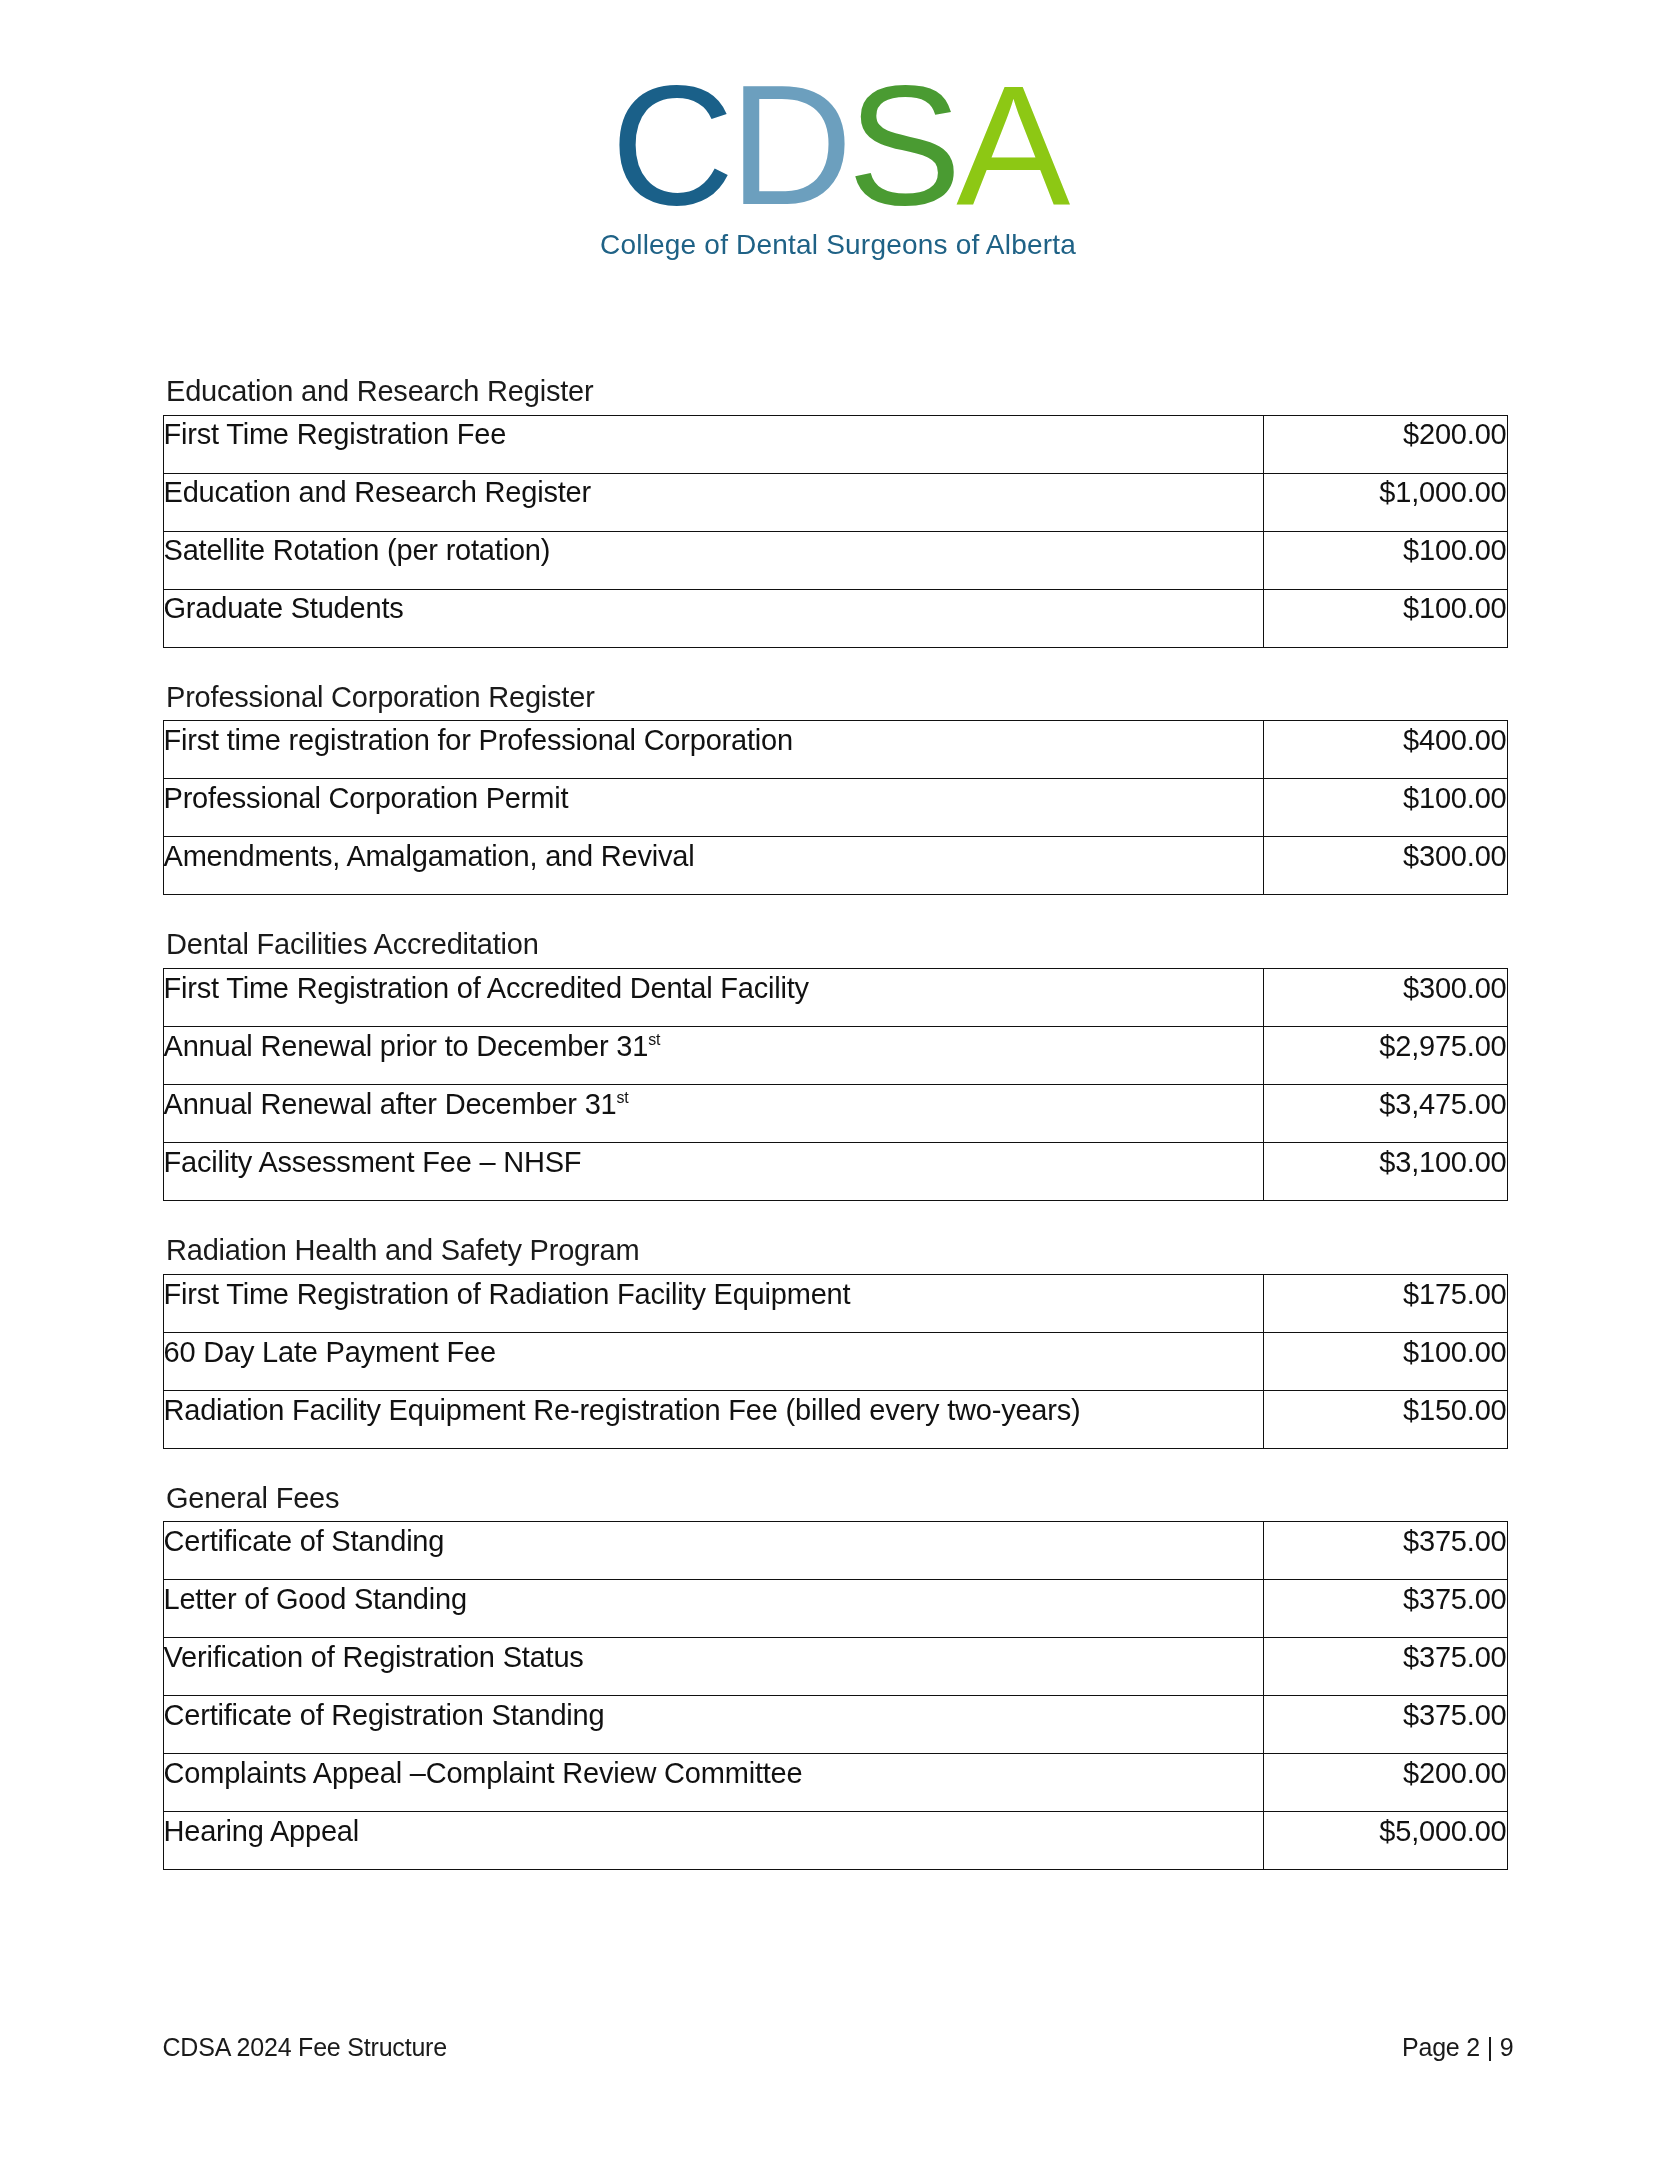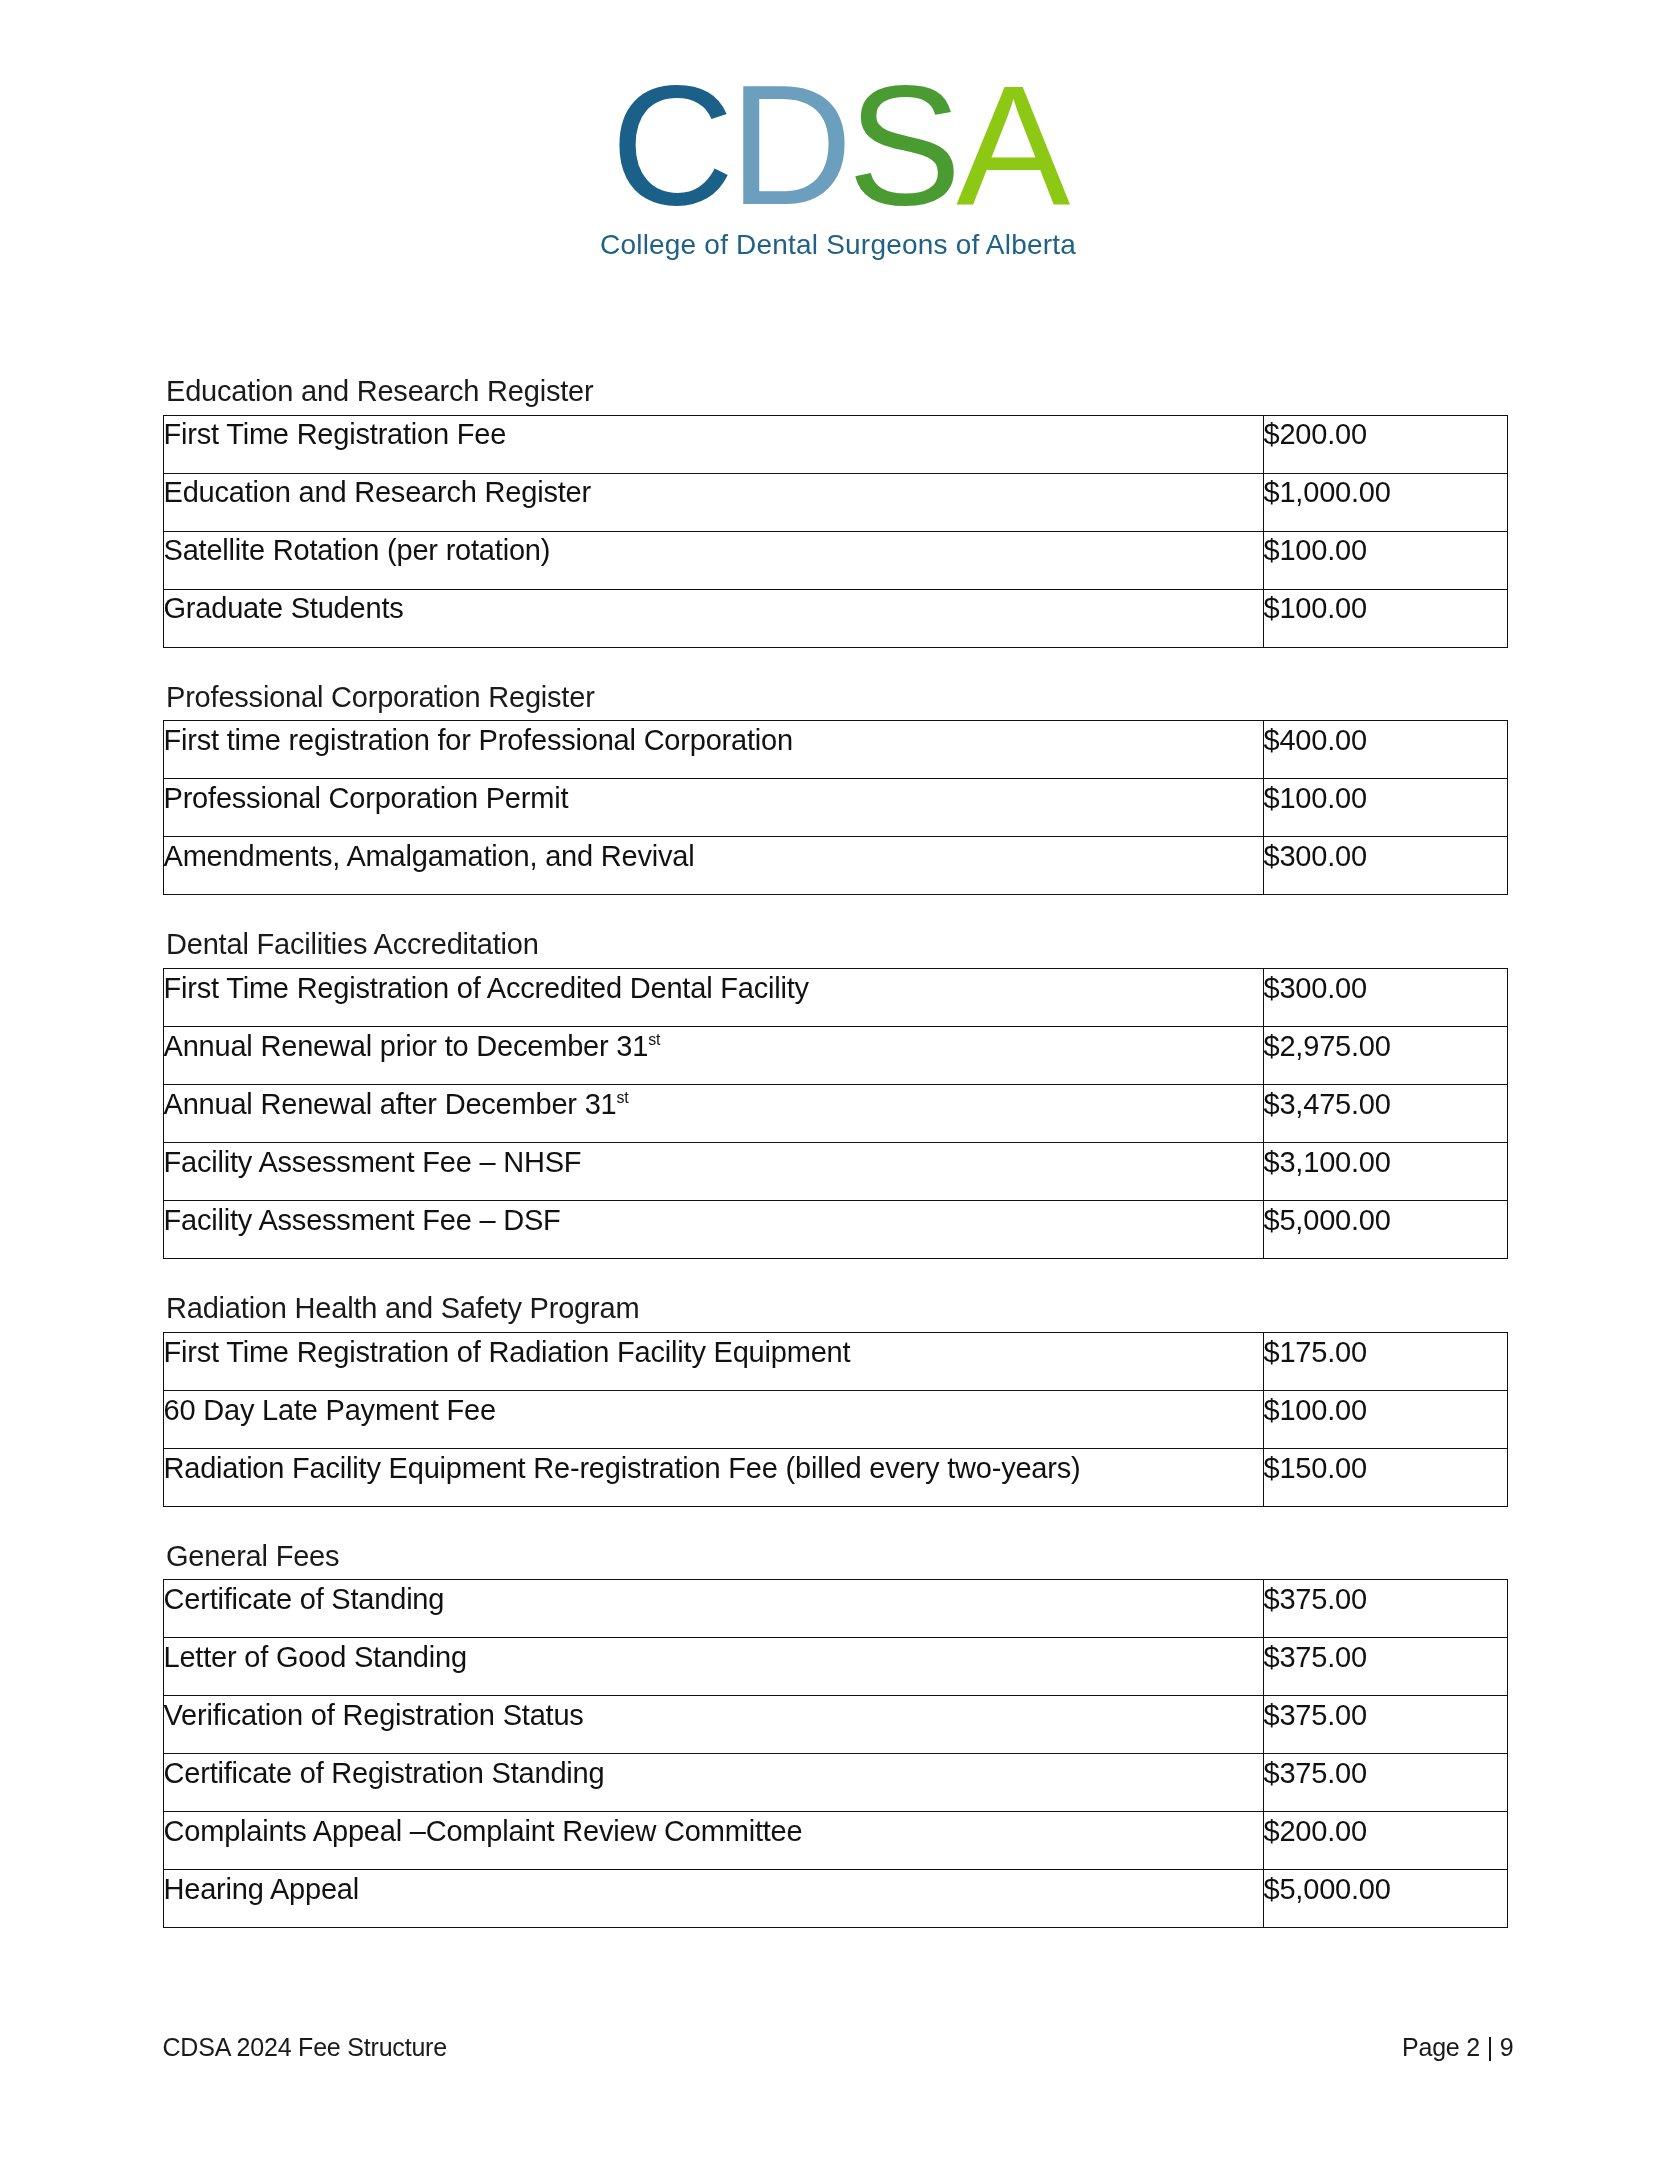--- a/index.html
+++ b/index.html
@@ -96,20 +96,21 @@
   }
   td.fee-label {
     width: 1099px;
     padding-left: 12.2px;
     text-align: left;
     white-space: nowrap;
   }
   td.fee-amount {
     width: 243px;
     padding-right: 12.2px;
+    text-align: right;
     white-space: nowrap;
   }
   td.fee-label sup {
     font-size: 0.55em;
     vertical-align: super;
     line-height: 0;
   }
 
   
   .page-footer {
@@ -195,24 +196,20 @@
                 <td class="fee-amount">$2,975.00</td>
               </tr>
               <tr>
                 <td class="fee-label"><span>Annual Renewal after December 31</span><sup>st</sup></td>
                 <td class="fee-amount">$3,475.00</td>
               </tr>
               <tr>
                 <td class="fee-label">Facility Assessment Fee – NHSF</td>
                 <td class="fee-amount">$3,100.00</td>
               </tr>
-              <tr>
-                <td class="fee-label">Facility Assessment Fee – DSF</td>
-                <td class="fee-amount">$5,000.00</td>
-              </tr>
             </tbody>
           </table>
         </div>
         <div class="fee-section">
           <div class="section-heading">Radiation Health and Safety Program</div>
           <table class="fee-table">
             <tbody>
               <tr>
                 <td class="fee-label">First Time Registration of Radiation Facility Equipment</td>
                 <td class="fee-amount">$175.00</td>

